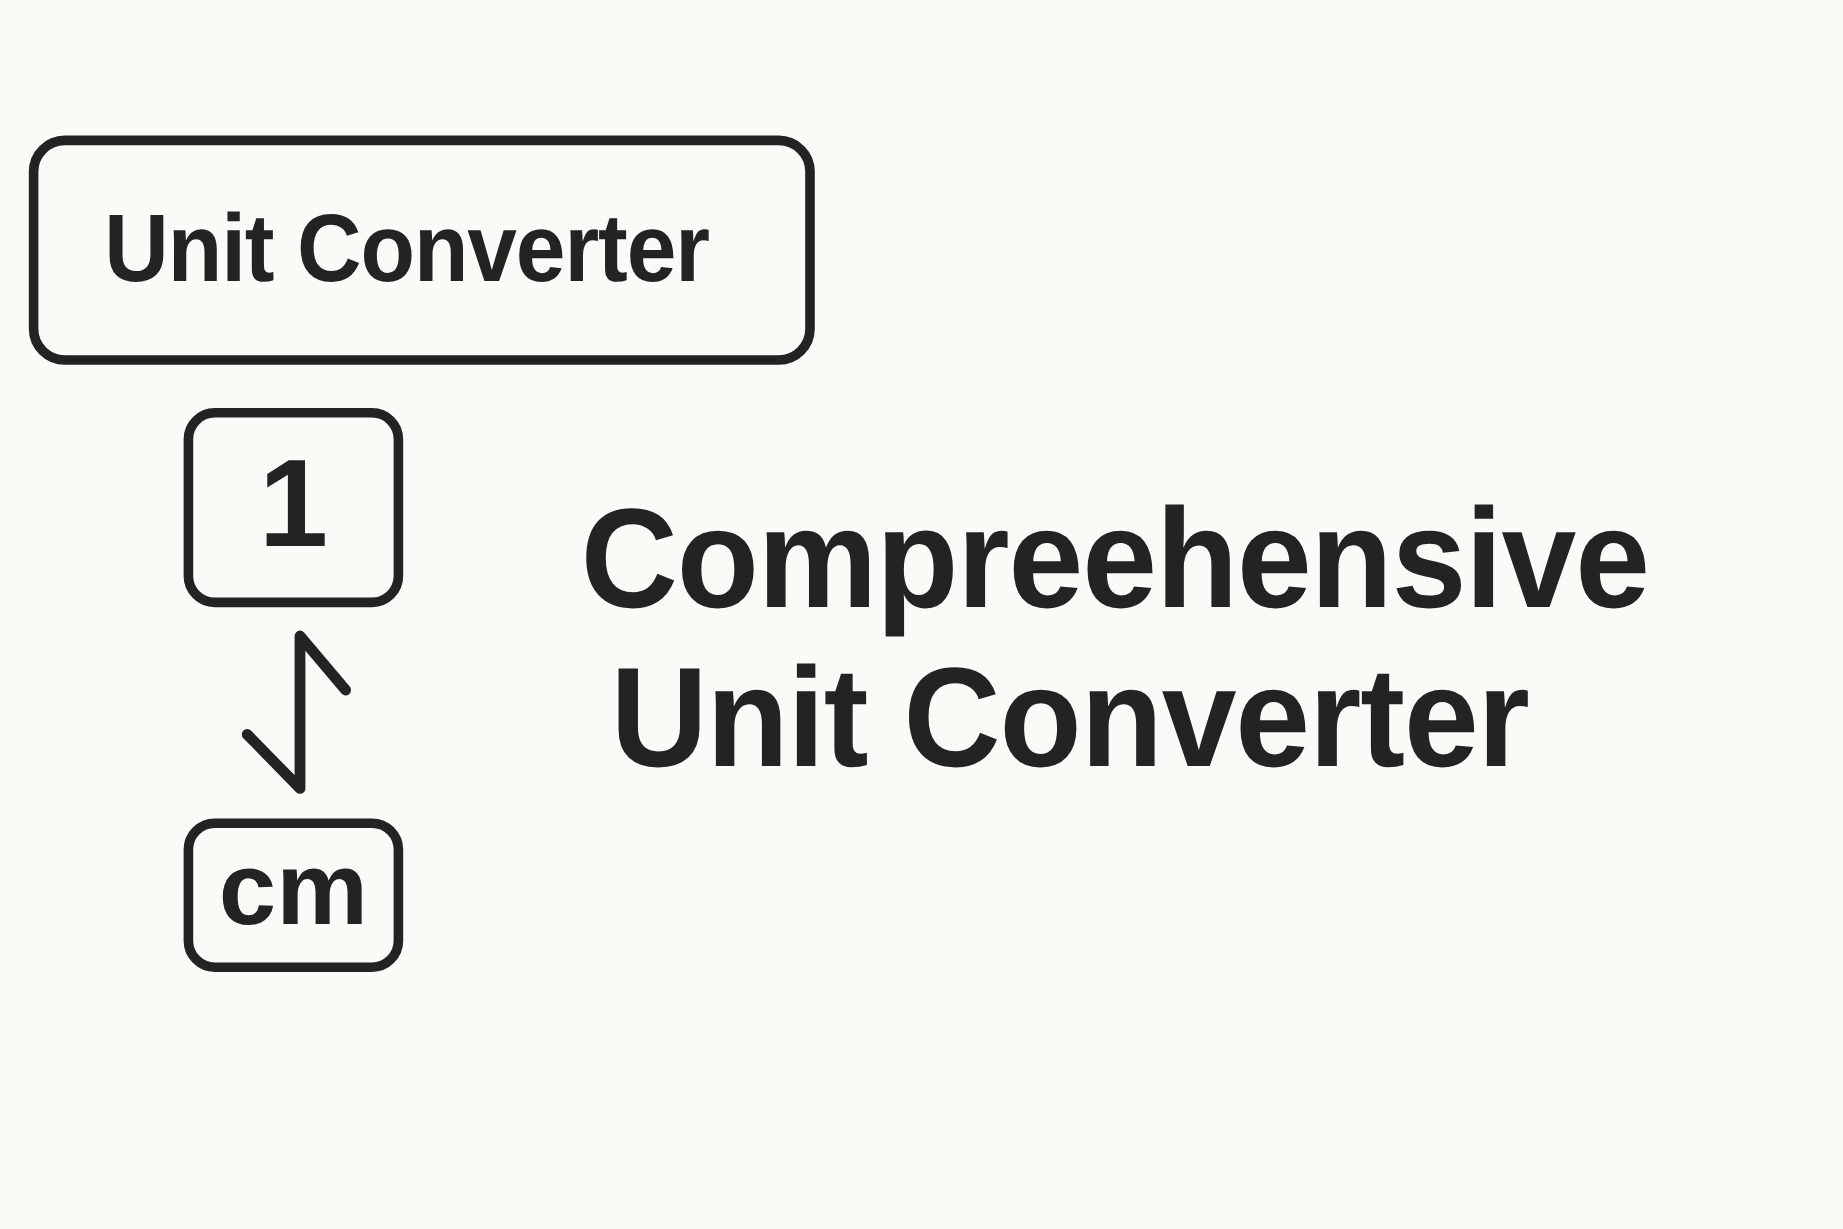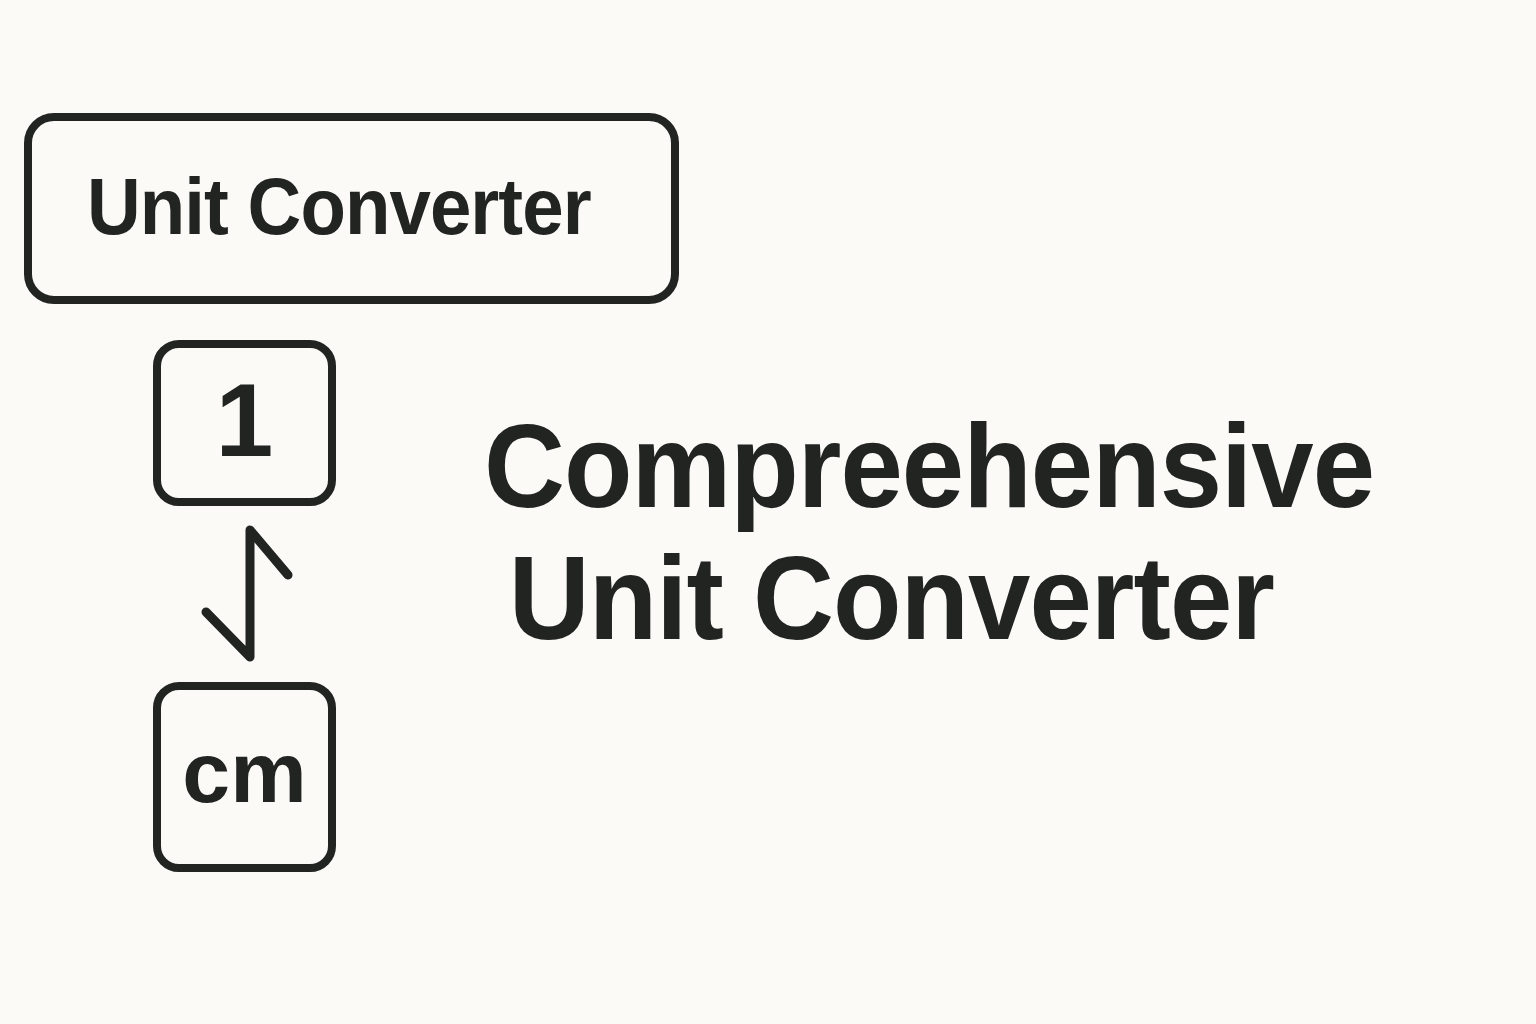--- a/index.html
+++ b/index.html
@@ -48,21 +48,21 @@
       height: 166px;
     }
     .value-box span {
       font-size: 104px;
       margin-top: -6px;
     }
     .unit-box {
       left: 153px;
       top: 682px;
       width: 183px;
-      height: 190px;
+      height: 128px;
     }
     .unit-box span {
       font-size: 86px;
       margin-top: -10px;
     }
     .swap-icon {
       position: absolute;
       left: 190px;
       top: 515px;
       width: 120px;

